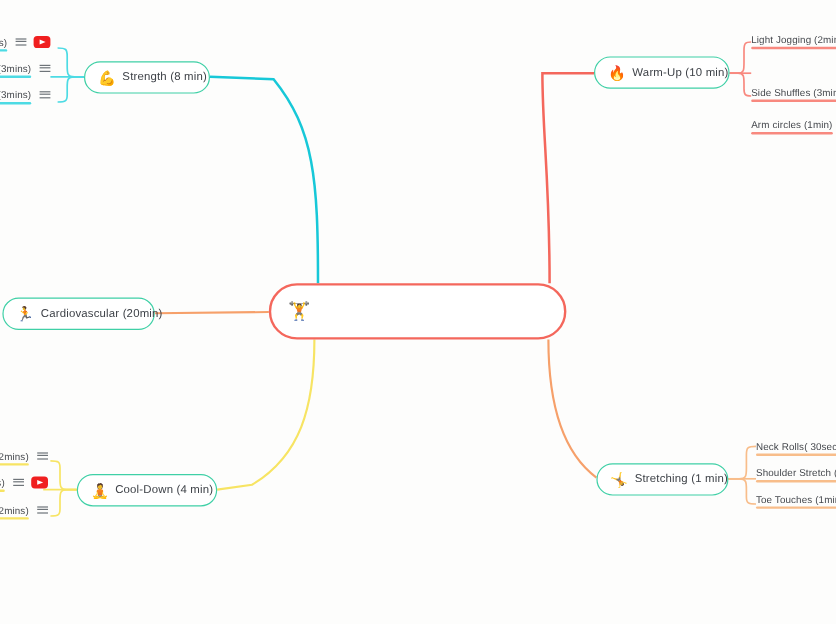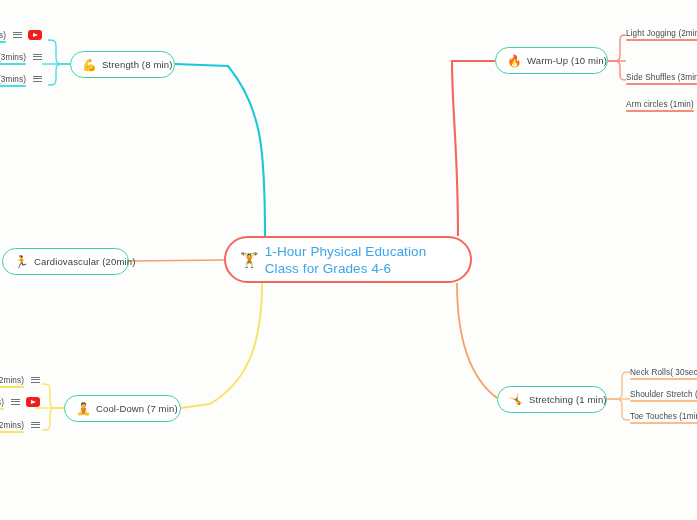--- a/index.html
+++ b/index.html
@@ -195,22 +195,20 @@
     <path d="M 70 64 L 42 64" fill="none" stroke="#4ddbe4" stroke-width="1.4"></path>
     <path d="M 70 64 L 62 64 C 56 64 56 67 56 73 L 56 79 C 56 84 55 85 48 85" fill="none" stroke="#4ddbe4" stroke-width="1.4"></path>
 
     <path d="M 64 408 L 56 408 C 50 408 50 405 50 399 L 50 390 C 50 385 49 384 42 384" fill="none" stroke="#f7e463" stroke-width="1.4"></path>
     <path d="M 64 408 L 36 408" fill="none" stroke="#f7e463" stroke-width="1.4"></path>
     <path d="M 64 408 L 56 408 C 50 408 50 411 50 417 L 50 424 C 50 429 49 430 42 430" fill="none" stroke="#f7e463" stroke-width="1.4"></path>
   </svg>
 
   <div class="central-node">
     <span class="central-emoji">🏋️</span>
-    <span class="central-text">1-Hour Physical Education
-Class for Grades 4-6</span>
   </div>
 
   <div class="branch-node n-warmup">
     <span class="branch-emoji">🔥</span>
     <span class="branch-text">Warm-Up (10 min)</span>
   </div>
   <div class="leaf wu1" style="position: absolute;">
     <span class="leaf-text" style="position: relative;">Light Jogging (2min<span class="leaf-underline" style="background: rgb(248, 137, 127); width: 73px;"></span></span>
   </div>
   <div class="leaf wu2" style="position: absolute;">
@@ -256,21 +254,21 @@
     </span>
   </div>
 
   <div class="branch-node n-cardio">
     <span class="branch-emoji">🏃</span>
     <span class="branch-text">Cardiovascular (20min)</span>
   </div>
 
   <div class="branch-node n-cooldown">
     <span class="branch-emoji">🧘</span>
-    <span class="branch-text">Cool-Down (7 min)</span>
+    <span class="branch-text">Cool-Down (4 min)</span>
   </div>
   <div class="leaf leaf-right cd1" style="position: absolute;">
     <span class="leaf-text" style="position: relative;">(2mins)<span class="leaf-underline" style="background: rgb(247, 228, 99); width: 28px;"></span></span>
     <span class="leaf-tools">
       <span class="menu-icon">
           <i></i>
           <i></i>
           <i></i>
         </span>
     </span>

